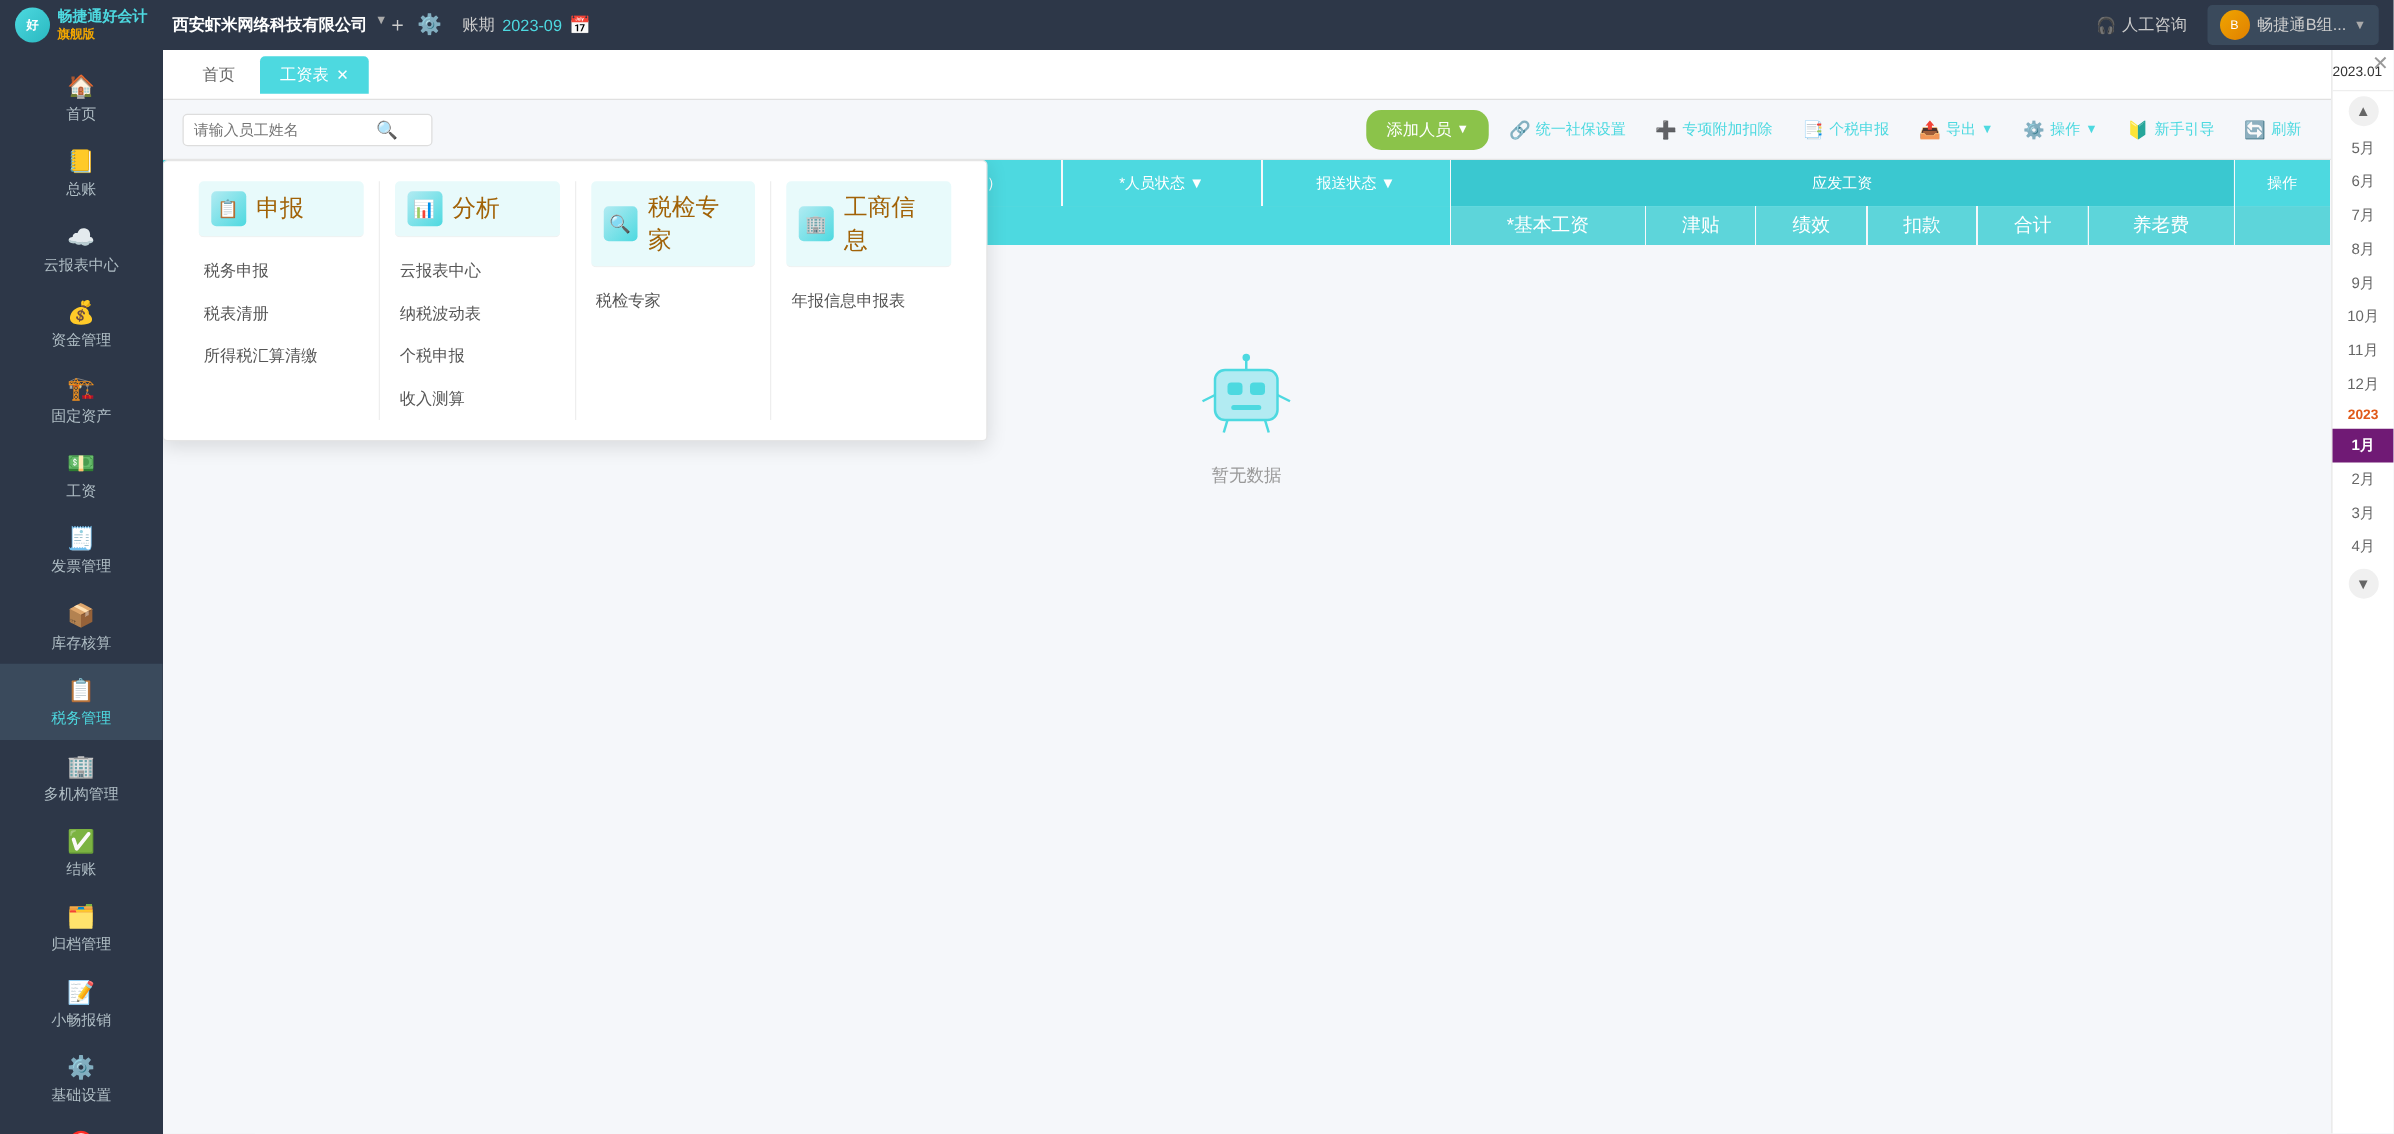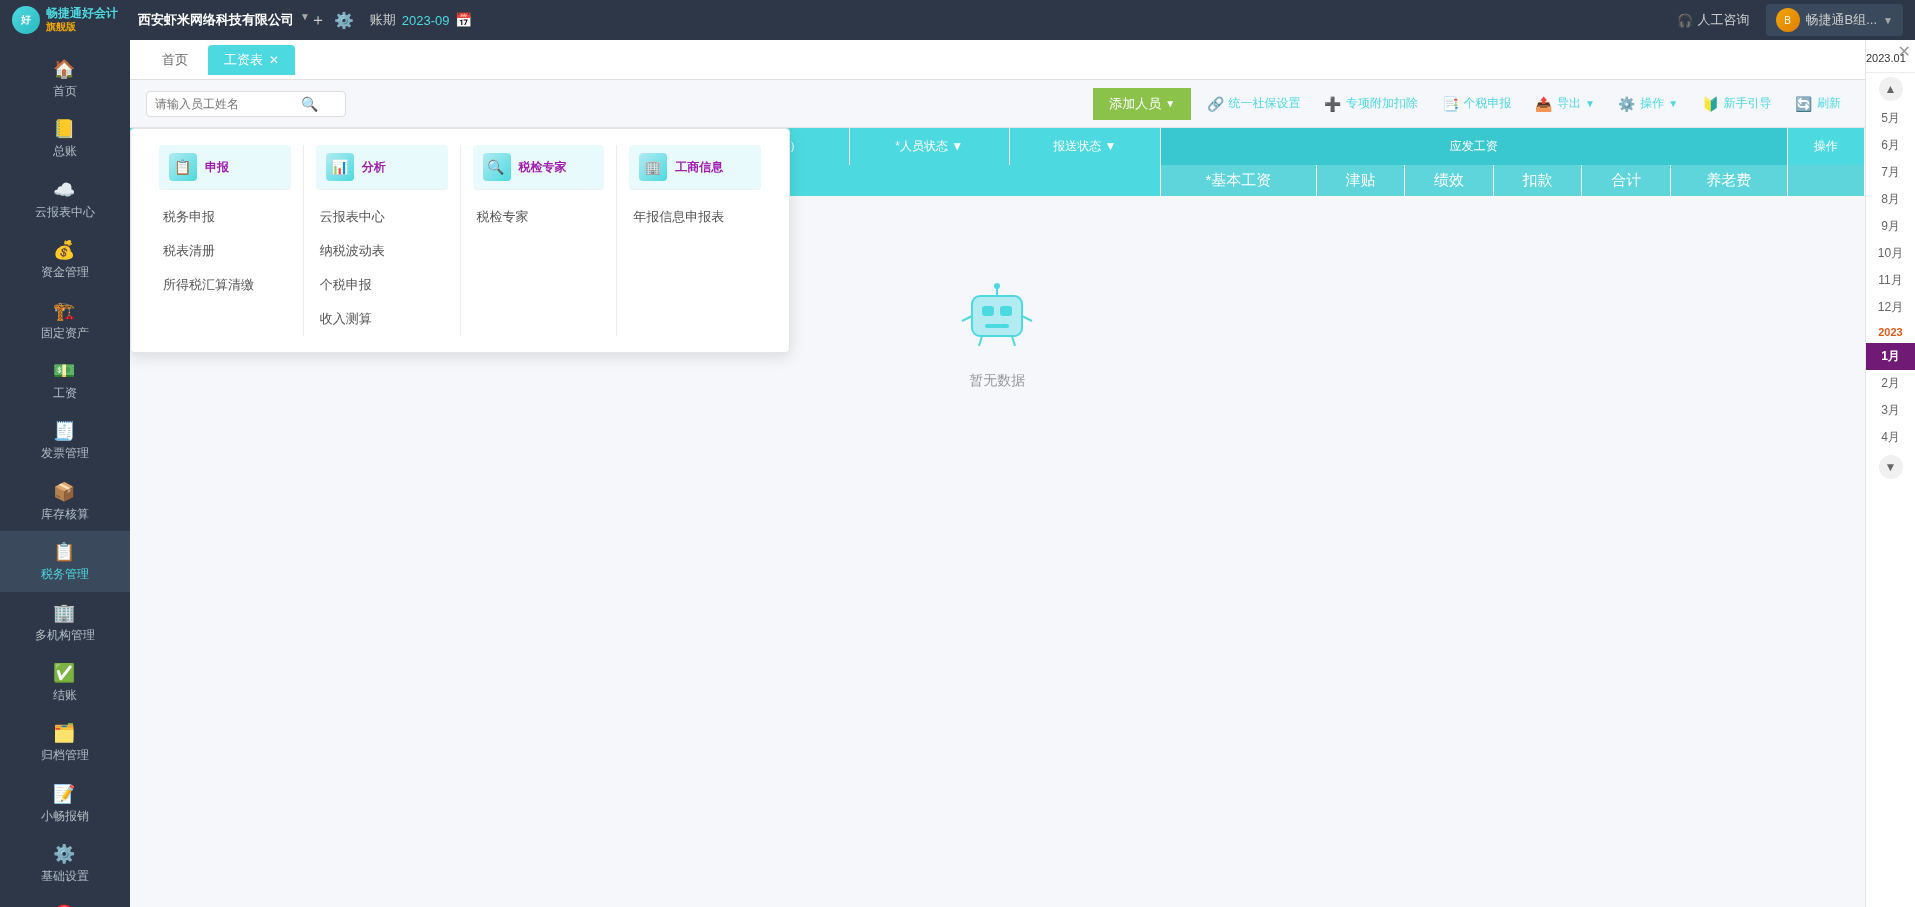--- a/index.html
+++ b/index.html
@@ -202,21 +202,21 @@
       color: #999;
       background: transparent;
       width: 140px;
     }
     .search-icon { color: #999; font-size: 14px; }
     .toolbar-spacer { flex: 1; }
     .btn-add-person {
       background: #8bc34a;
       color: #fff;
       border: none;
-      border-radius: 0;
+      border-radius: 12px;
       padding: 7px 16px;
       font-size: 13px;
       cursor: pointer;
       display: flex;
       align-items: center;
       gap: 4px;
     }
     .btn-add-person .dropdown-arrow { font-size: 10px; }
     .toolbar-action {
       display: flex;
@@ -308,23 +308,23 @@
       width: 28px;
       height: 28px;
       background: linear-gradient(135deg, #b2ebf2, #4dd9e0);
       border-radius: 4px;
       display: flex;
       align-items: center;
       justify-content: center;
       font-size: 14px;
     }
     .section-title-text {
-      font-size: 12px;
-      font-weight: bold;
-      color: #a21caf;
+      font-size: 19px;
+      font-weight: normal;
+      color: #a16207;
     }
     .menu-item {
       padding: 8px 4px;
       font-size: 13px;
       color: #555;
       cursor: pointer;
       border-radius: 3px;
       transition: background 0.15s, color 0.15s;
     }
     .section-bg { background: #e8fafb; border-radius: 4px; padding: 8px 10px; }

